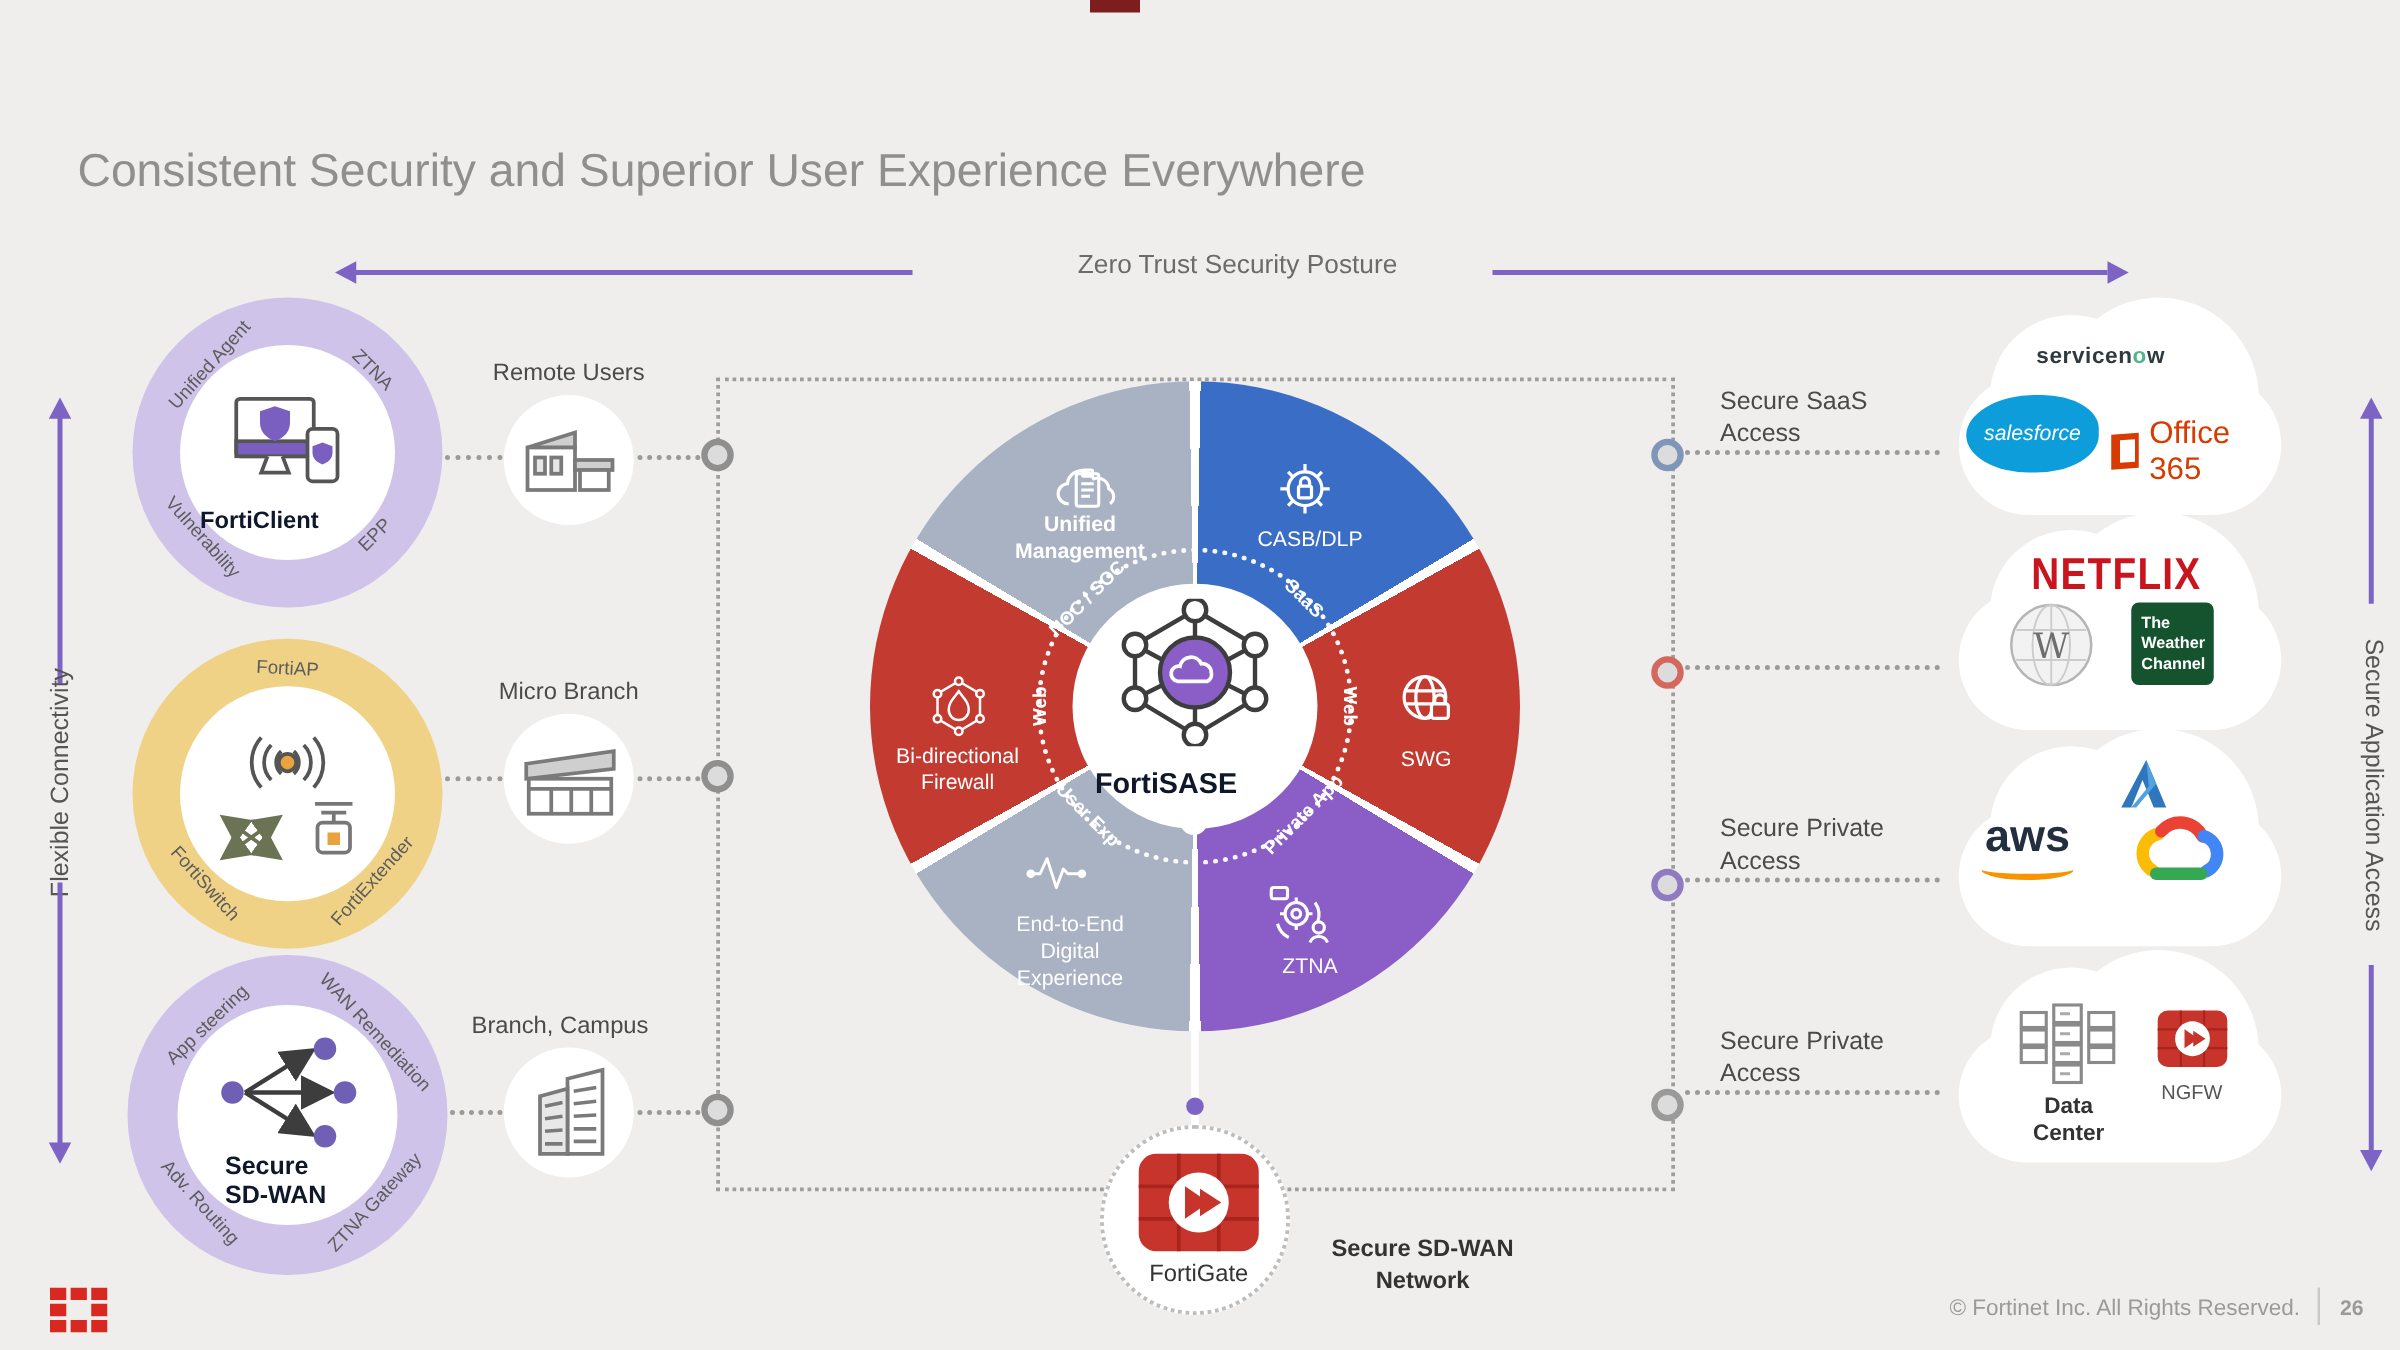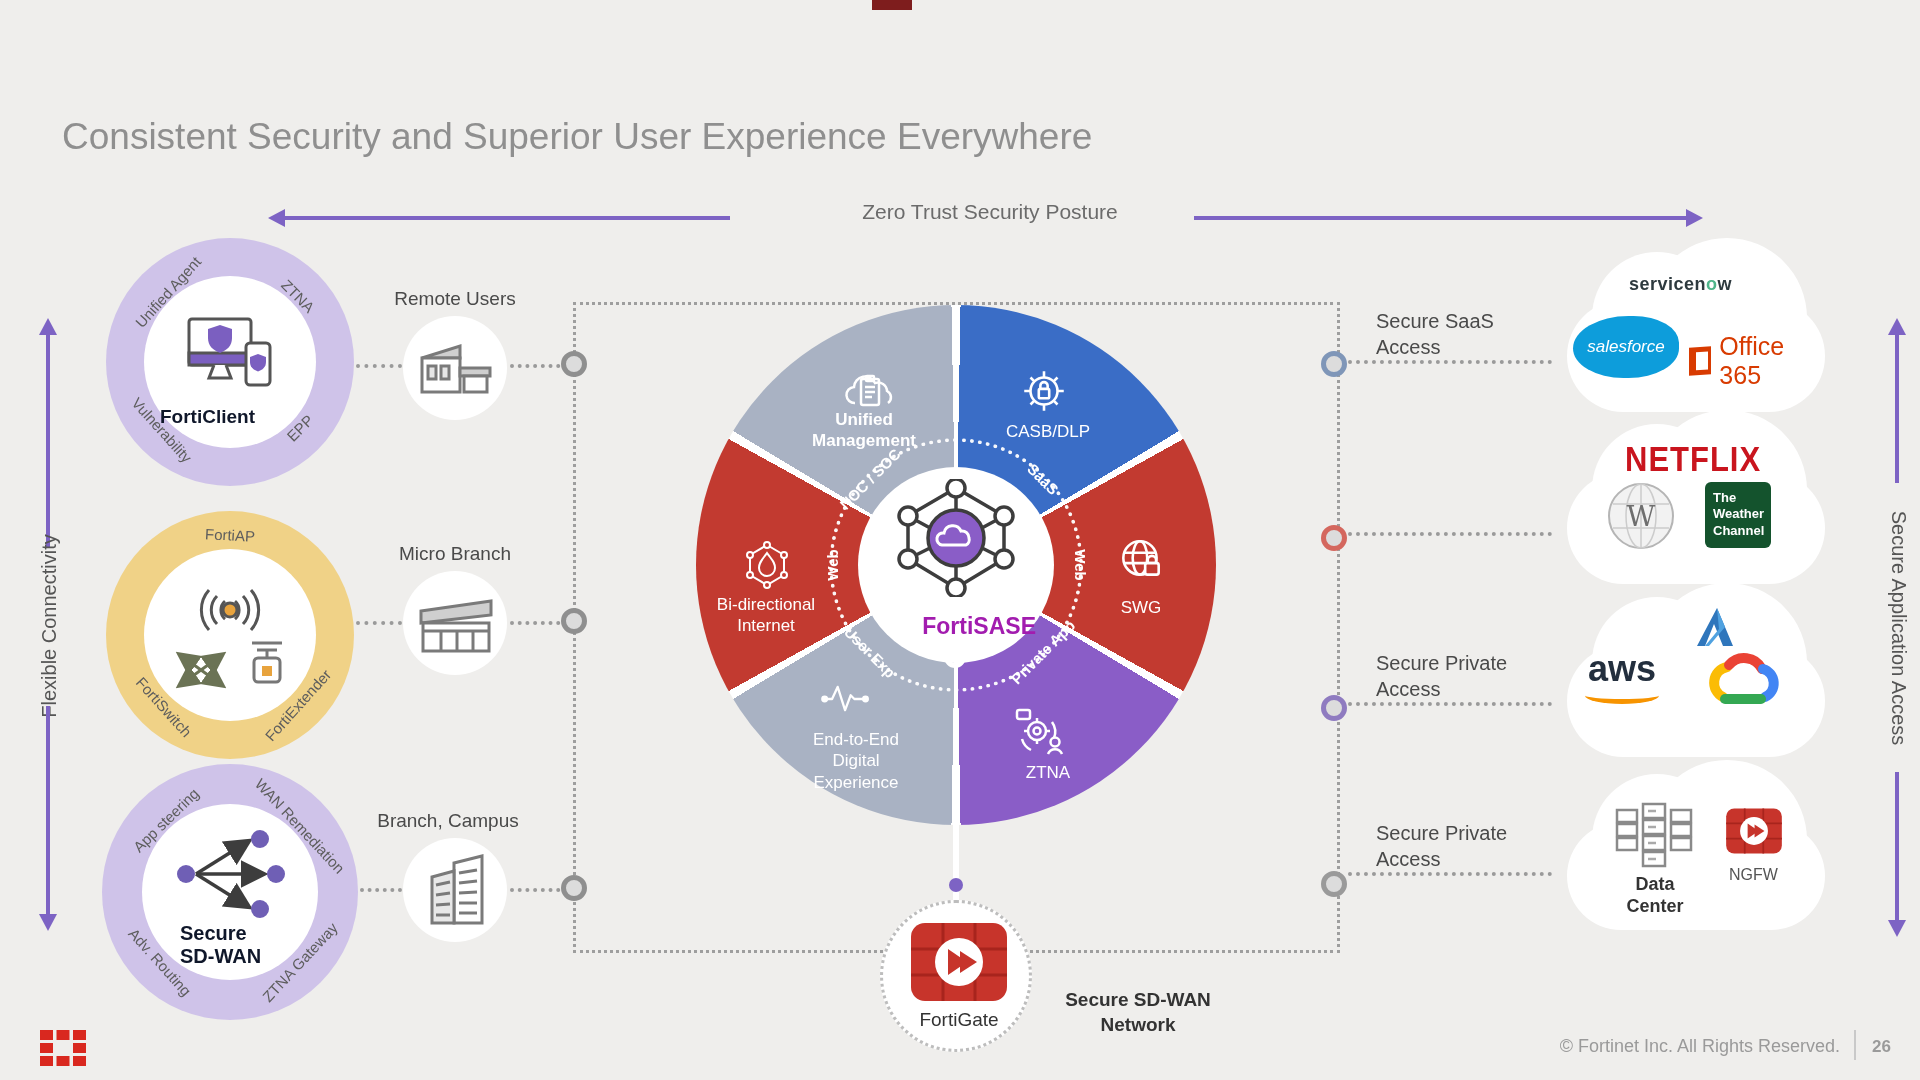--- a/index.html
+++ b/index.html
@@ -275,21 +275,21 @@
         <circle cx="43" cy="36" r="3" fill="#c23a30"></circle>
       <circle cx="26" cy="46" r="3" fill="#c23a30"></circle>
         <circle cx="9" cy="36" r="3" fill="#c23a30"></circle>
         <circle cx="9" cy="16" r="3" fill="#c23a30"></circle>
       <path d="M26 14 c5 7 8 9 8 15 a8 8 0 0 1 -16 0 c0 -6 3 -8 8 -15 z"></path>
     </svg>
 
     <div class="seglbl" style="left:103px;top:104px;font-weight:bold;">Unified Management</div>
     <div class="seglbl" style="left:287px;top:116px;">CASB/DLP</div>
     <div class="seglbl" style="left:380px;top:292px;">SWG</div>
-    <div class="seglbl" style="left:5px;top:289px;">Bi-directional Internet</div>
+    <div class="seglbl" style="left:5px;top:289px;">Bi-directional Firewall</div>
     <div class="seglbl" style="left:95px;top:424px;">End-to-End Digital Experience</div>
     <div class="seglbl" style="left:287px;top:457px;">ZTNA</div>
 
     <div class="wheel-dotring"></div>
     <div class="wringlbl" style="left:174px;top:174px;--r:-45deg;">NOC / SOC</div>
     <div class="wringlbl" style="left:347px;top:174px;--r:45deg;">SaaS</div>
     <div class="wringlbl" style="left:384px;top:260px;--r:90deg;">Web</div>
     <div class="wringlbl" style="left:347px;top:347px;--r:-45deg;">Private App</div>
     <div class="wringlbl" style="left:174px;top:347px;--r:45deg;">User Exp</div>
     <div class="wringlbl" style="left:136px;top:260px;--r:-90deg;">Web</div>
@@ -300,21 +300,21 @@
         <path d="M66 9 V30 M18 37 L42 50 M114 37 L90 50 M18 80 L42 68 M114 80 L90 68 M66 109 V88"></path>
         <circle cx="66" cy="9" r="9" fill="#fff"></circle>
           <circle cx="114" cy="37" r="9" fill="#fff"></circle>
           <circle cx="114" cy="80" r="9" fill="#fff"></circle>
         <circle cx="66" cy="109" r="9" fill="#fff"></circle>
           <circle cx="18" cy="80" r="9" fill="#fff"></circle>
           <circle cx="18" cy="37" r="9" fill="#fff"></circle>
         <circle cx="66" cy="59" r="28" fill="#8a5dc7"></circle>
         <path d="M52 66 a6 6 0 0 1 2 -12 a9 9 0 0 1 17 -2 a7 7 0 0 1 8 7 a6 6 0 0 1 -3 7 z" stroke="#fff" stroke-width="3"></path>
       </svg>
-      <div class="abs" style="left:18px;top:146px;width:160px;text-align:right;font-size:23px;font-weight:600;color:#a21caf;">FortiSASE</div>
+      <div class="abs" style="left:18px;top:146px;width:160px;text-align:left;font-size:23px;font-weight:600;color:#0f172a;">FortiSASE</div>
     </div>
 
     <div class="abs" style="left:248px;top:341px;width:12px;height:12px;border:5px solid #fff;border-radius:50%;"></div>
   </div>
 
   <div class="abs" style="left:953px;top:823px;width:6px;height:84px;background:#fff;"></div>
   <div class="abs" style="left:949px;top:878px;width:14px;height:14px;border-radius:50%;background:#7d63c4;"></div>
 
   <div class="gateway-circle">
     <svg class="abs" style="left:26px;top:18px;" width="100" height="82" viewBox="0 0 100 82">

